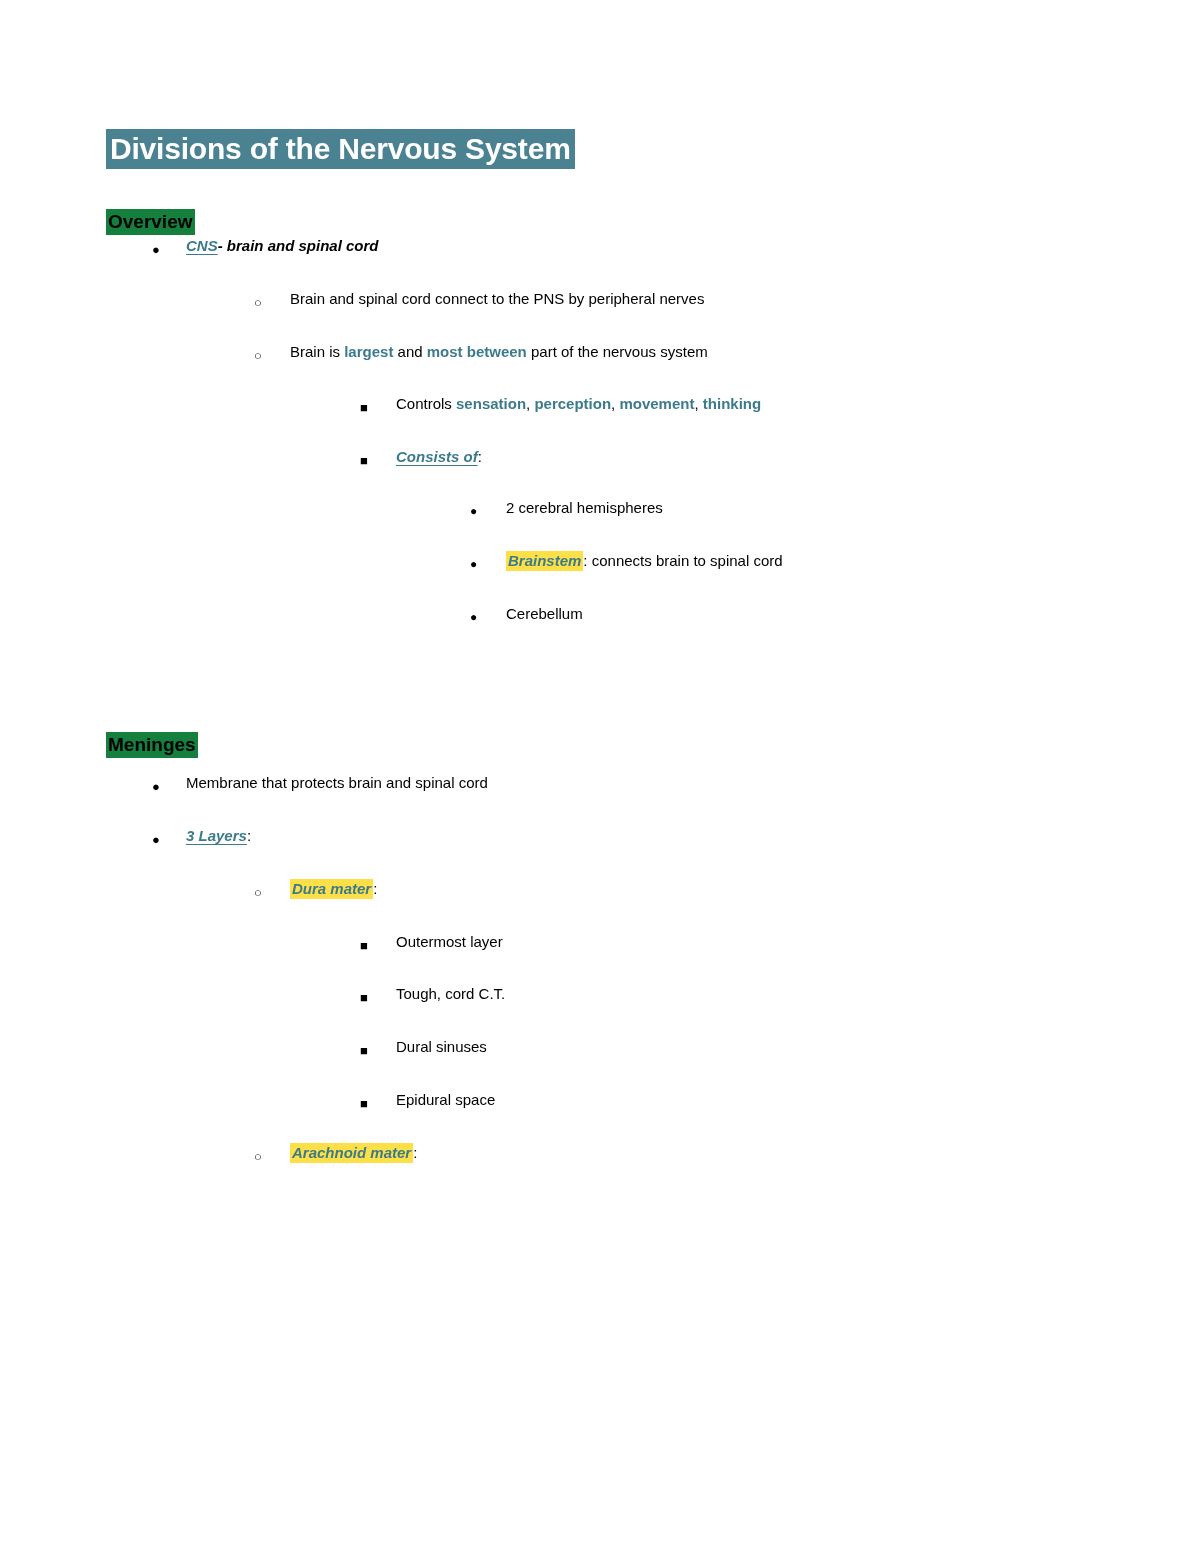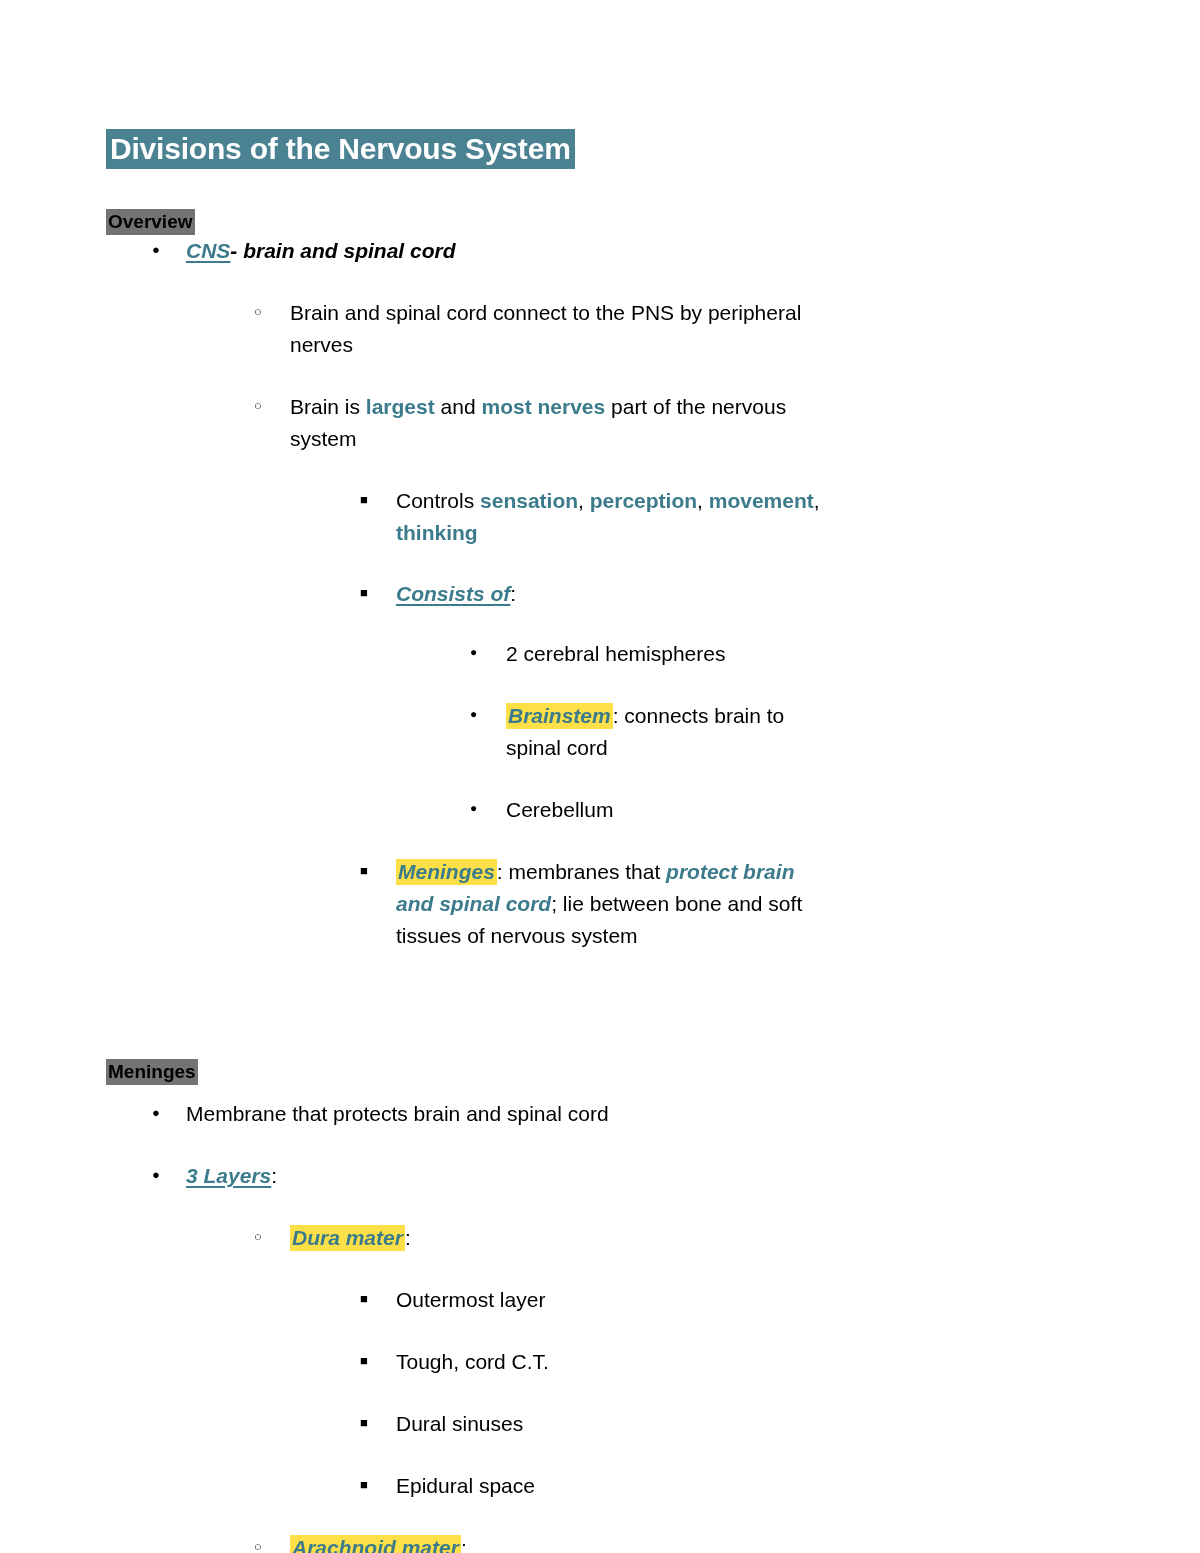--- a/index.html
+++ b/index.html
@@ -42,39 +42,39 @@
 
   
   .section-heading {
     font-size: 19px;
     font-weight: bold;
     color: #000000;
     line-height: 1.3;
     margin: 0;
   }
   .section-heading .hl-light {
-    background: #737373;
+    background: #15803d;
     padding: 2px 2px 3px 2px;
     box-decoration-break: clone;
     -webkit-box-decoration-break: clone;
   }
 
   .spacer-xl { height: 42px; }
   .spacer-section { height: 108px; }
   .spacer-sm { height: 14px; }
 
   
   ul.lvl {
     list-style: none;
     margin: 0;
     padding: 0;
   }
   ul.lvl > li {
     position: relative;
-    font-size: 21px;
+    font-size: 15px;
     line-height: 1.52;
     margin: 0 0 30px 0;
   }
   ul.lvl > li:last-child { margin-bottom: 0; }
 
   ul.lvl > li::before {
     position: absolute;
     left: 0;
     top: 0;
     width: 34px;
@@ -128,21 +128,21 @@
   <ul class="lvl l1">
     <li>
       <span class="bullet-text"><span class="teal b i u">CNS</span><span class="b i">- brain and spinal cord</span></span>
 
       <ul class="lvl l2">
         <li>
           <span>Brain and spinal cord connect to the PNS by peripheral nerves</span>
         </li>
 
         <li>
-          <span>Brain is </span><span class="teal b">largest</span><span> and </span><span class="teal b">most nerves</span><span> part of the nervous system</span>
+          <span>Brain is </span><span class="teal b">largest</span><span> and </span><span class="teal b">most between</span><span> part of the nervous system</span>
 
           <ul class="lvl l3">
             <li>
               <span>Controls </span><span class="teal b">sensation</span><span>, </span><span class="teal b">perception</span><span>, </span><span class="teal b">movement</span><span>, </span><span class="teal b">thinking</span>
             </li>
 
             <li>
               <span class="teal b i u">Consists of</span><span class="plain">:</span>
 
               <ul class="lvl l4">
@@ -151,23 +151,20 @@
                 </li>
                 <li>
                   <span class="teal b i hl">Brainstem</span><span class="plain">: connects brain to spinal cord</span>
                 </li>
                 <li>
                   <span>Cerebellum</span>
                 </li>
               </ul>
             </li>
 
-            <li>
-              <span class="teal b i hl">Meninges</span><span class="plain">: membranes that </span><span class="teal b i">protect brain and spinal cord</span><span class="plain">; lie between bone and soft tissues of nervous system</span>
-            </li>
           </ul>
         </li>
       </ul>
     </li>
   </ul>
 
   <div class="spacer-section"></div>
 
   <h2 class="section-heading"><span class="hl-light">Meninges</span></h2>
 

